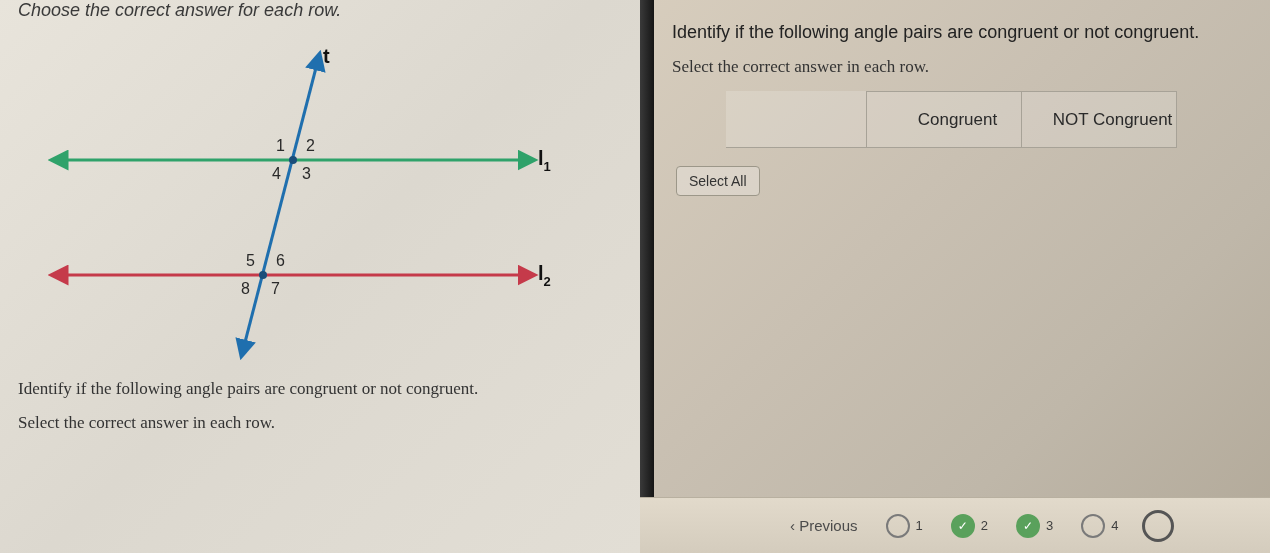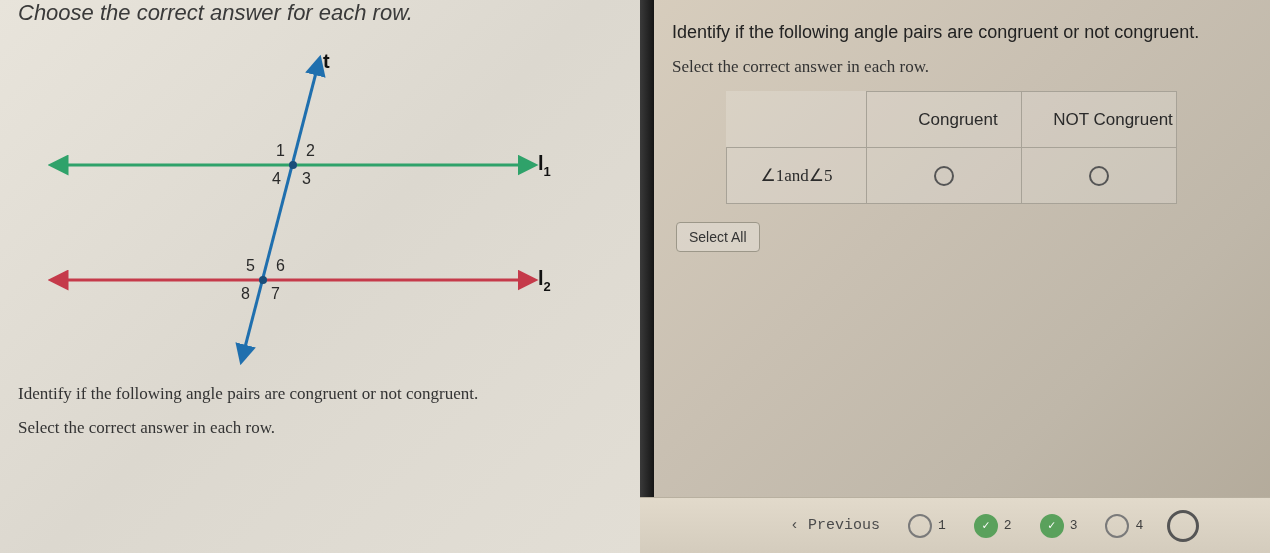--- a/index.html
+++ b/index.html
@@ -29,21 +29,21 @@
     position: relative;
   }
   .panel-right::before{
     content:"";
     position:absolute;
     left:0; top:0; bottom:0;
     width:14px;
     background:linear-gradient(90deg,#3a3a3a,#151515);
   }
   .instruction {
-    font-size: 22px;
+    font-size: 18px;
     font-style: italic;
     color: #3a3a3a;
     margin-bottom: 18px;
   }
   .prompt {
     font-size: 18px;
     color: #222;
     margin-bottom: 14px;
   }
   .sub-prompt {
@@ -117,21 +117,20 @@
   .footer {
     position: absolute;
     left: 0; right: 0; bottom: 0;
     height: 56px;
     background: linear-gradient(180deg,#e2dacb,#d4ccbd);
     border-top: 1px solid #b8b0a0;
     display: flex;
     align-items: center;
     padding: 0 20px;
     gap: 18px;
-    font-family: Liberation Mono, monospace;
   }
   .prev-link {
     font-size: 15px;
     color: #4b4b4b;
     cursor: pointer;
     margin-left: 130px;
   }
   .step {
     display: inline-flex;
     align-items: center;
@@ -214,25 +213,20 @@
   <p class="prompt" style="margin-left:6px">Identify if the following angle pairs are congruent or not congruent.</p>
   <p class="sub-prompt" style="margin-left:6px">Select the correct answer in each row.</p>
 
   <table class="answer-table">
     <tbody>
         <tr>
       <th class="blank-corner col-pair"></th>
       <th class="col-opt">Congruent</th>
       <th class="col-opt">NOT Congruent</th>
     </tr>
-    <tr>
-      <td class="col-pair pair-math">∠1and∠5</td>
-      <td class="col-opt"><span class="radio"></span></td>
-      <td class="col-opt"><span class="radio"></span></td>
-    </tr>
   </tbody>
     </table>
 
   <span class="clear-btn">Select All</span>
 
   <div class="footer">
     <span class="prev-link">‹  Previous</span>
     <span class="step-wrap">
       <span class="step outline"></span>
       <span class="step-num">1</span>

